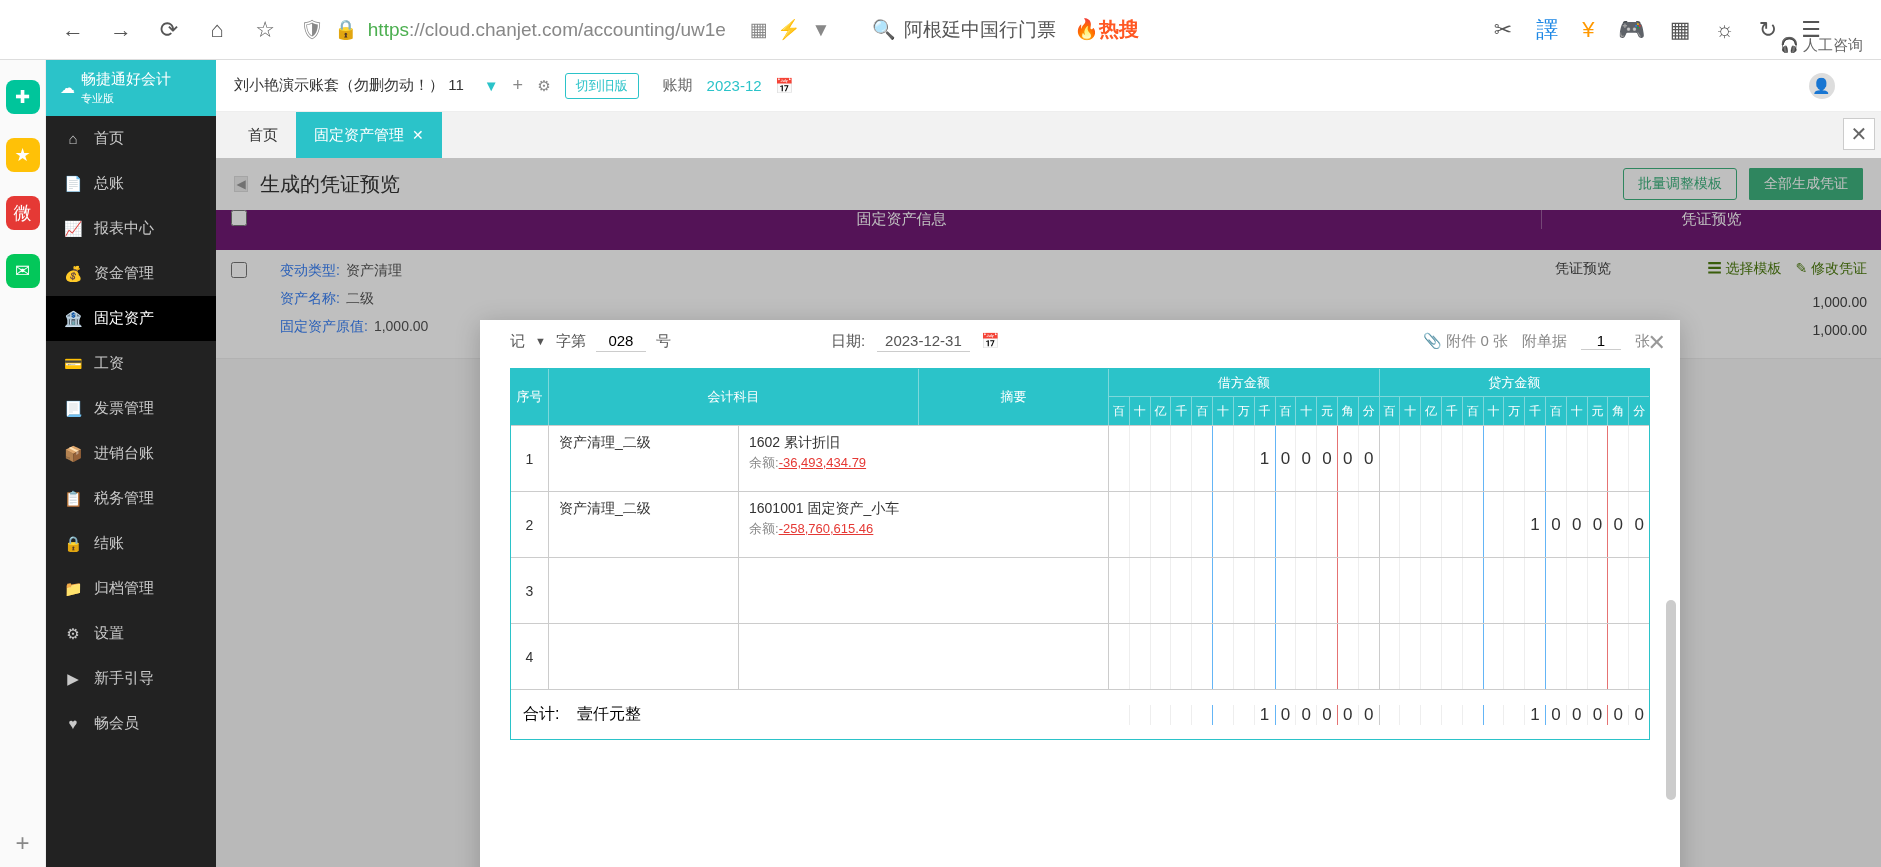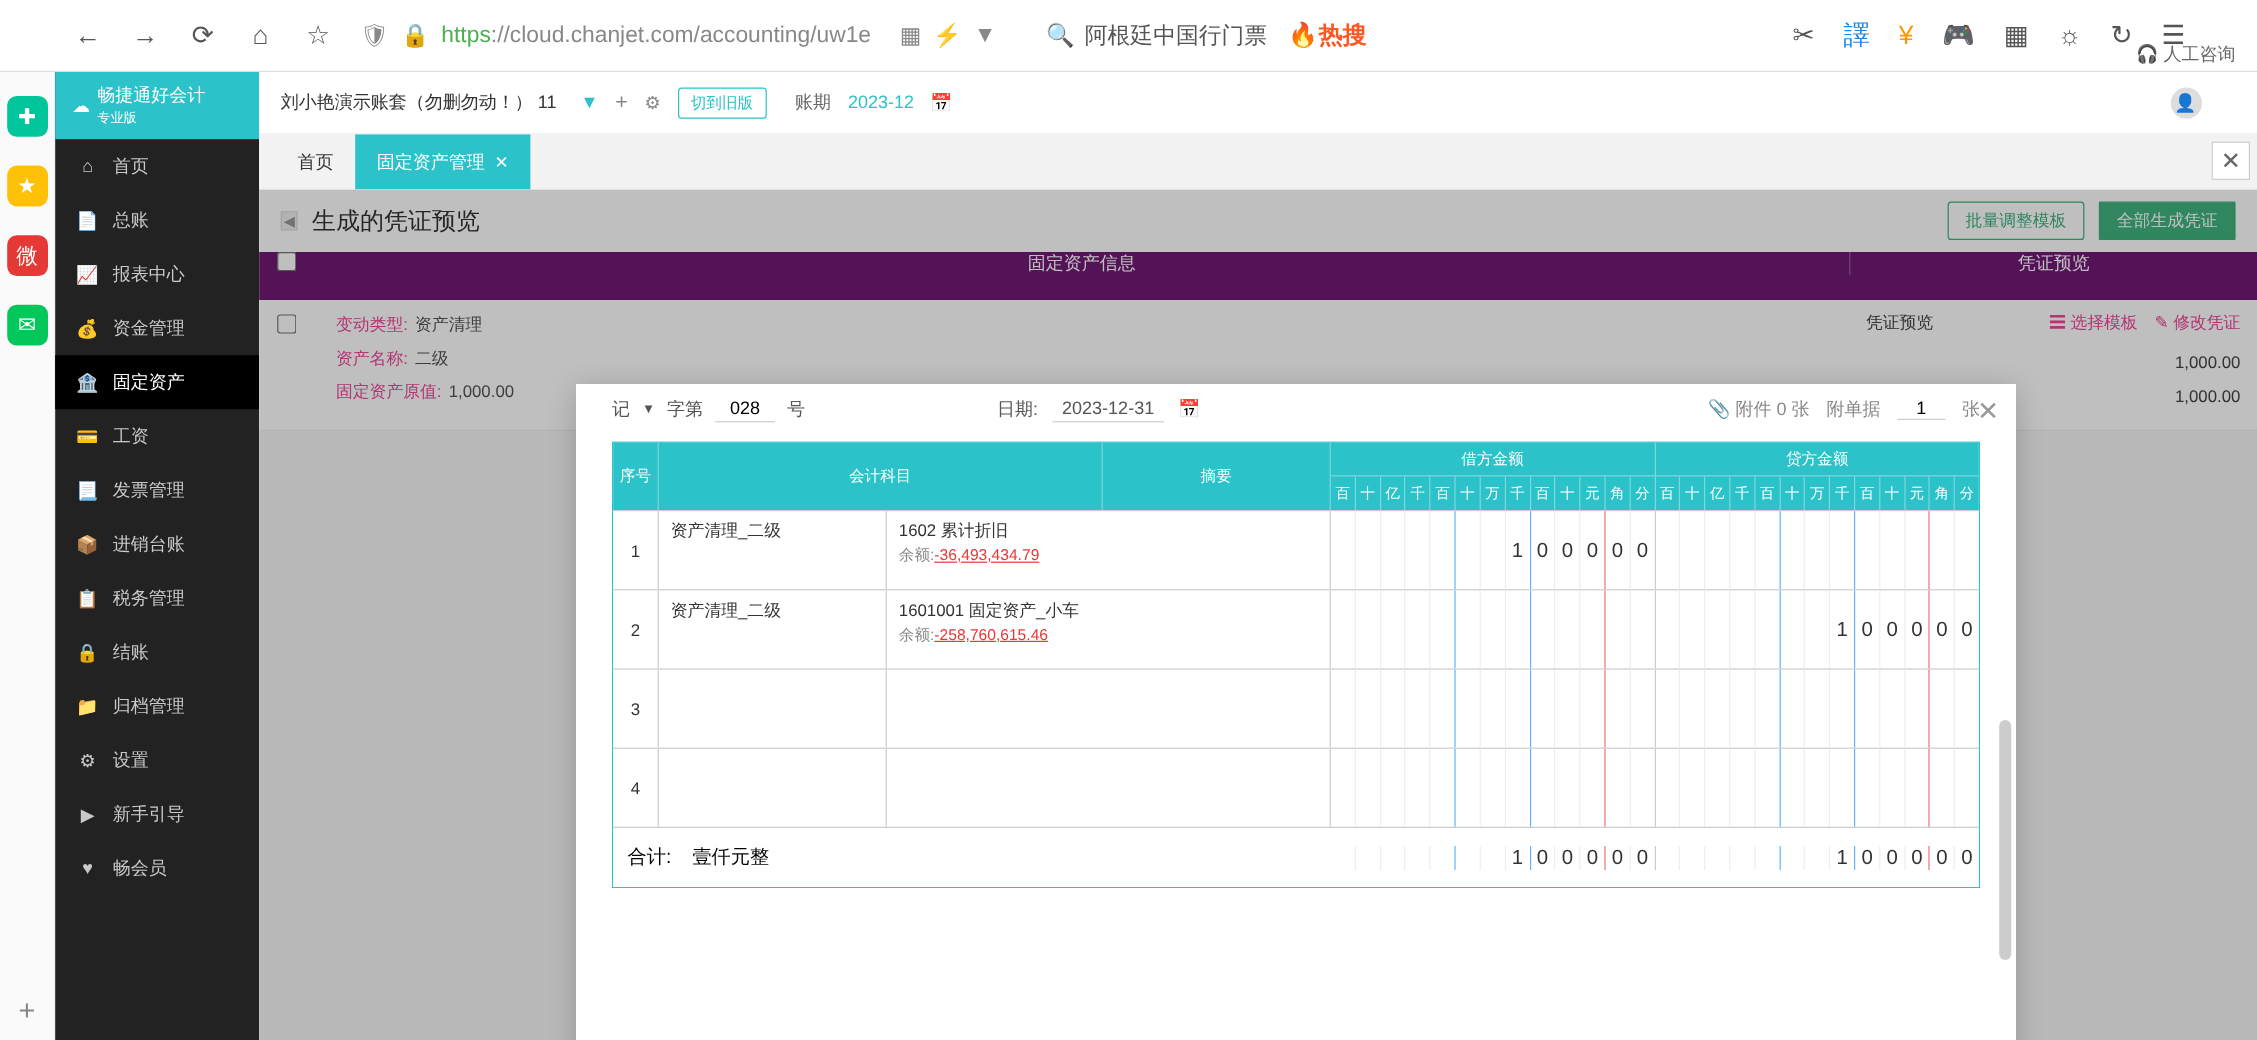--- a/index.html
+++ b/index.html
@@ -68,25 +68,25 @@
 
 .grid-header { display: flex; background: #701a75; color: #fff; height: 40px; align-items: flex-start; font-size:15px;}
 .grid-header .chk { width: 46px; text-align: center; }
 .grid-header .c1 { flex: 1; text-align: center; }
 .grid-header .c2 { width: 340px; text-align: center; border-left: 1px solid rgba(255,255,255,0.3); }
 
 .asset-row { display: flex; background: #fff; border-bottom:1px solid #eee;}
 .asset-row .chk { width: 46px; text-align: center; padding-top:12px;}
 .asset-info { flex: 1; padding: 12px 18px; color: #555; font-size:14px;}
 .asset-info .line { margin-bottom: 10px; }
-.asset-info .lbl { color: #ec4899; margin-right: 6px; }
+.asset-info .lbl { color: #3b82f6; margin-right: 6px; }
 .voucher-side { width: 340px; padding: 10px 14px; font-size:14px;}
 .voucher-side .vhead { display: flex; align-items: center; color:#444; margin-bottom:10px;}
 .voucher-side .vactions { margin-left:auto; display:flex; gap:14px;}
-.voucher-side .vactions a { color: #ec4899; text-decoration:none; cursor:pointer;}
+.voucher-side .vactions a { color: #4d7c0f; text-decoration:none; cursor:pointer;}
 .voucher-side .vrow { display: flex; justify-content: space-between; padding:6px 0; color:#444;}
 
 
 .modal { position: absolute; left: 480px; top: 320px; width: 1200px; height: 570px; background: #fff; z-index: 20; box-shadow: 0 4px 24px rgba(0,0,0,0.2); display:flex; flex-direction:column; padding-bottom:10px;}
 .modal-close { position: absolute; right: 14px; top: 10px; font-size: 22px; color: #999; cursor: pointer; }
 .modal h2 { text-align: center; font-size: 24px; font-weight: 500; padding: 30px 0 18px; color:#333;}
 .modal-toolbar { display: flex; align-items: center; padding: 10px 30px 16px; font-size:15px; color:#555;}
 .tb-left { display:flex; align-items:center; gap:10px;}
 .tb-input { width: 50px; border: none; border-bottom: 1px solid #ccc; text-align: center; padding:2px 0; font-size:15px;}
 .tb-mid { margin-left: 160px; display:flex; align-items:center; gap:12px;}

